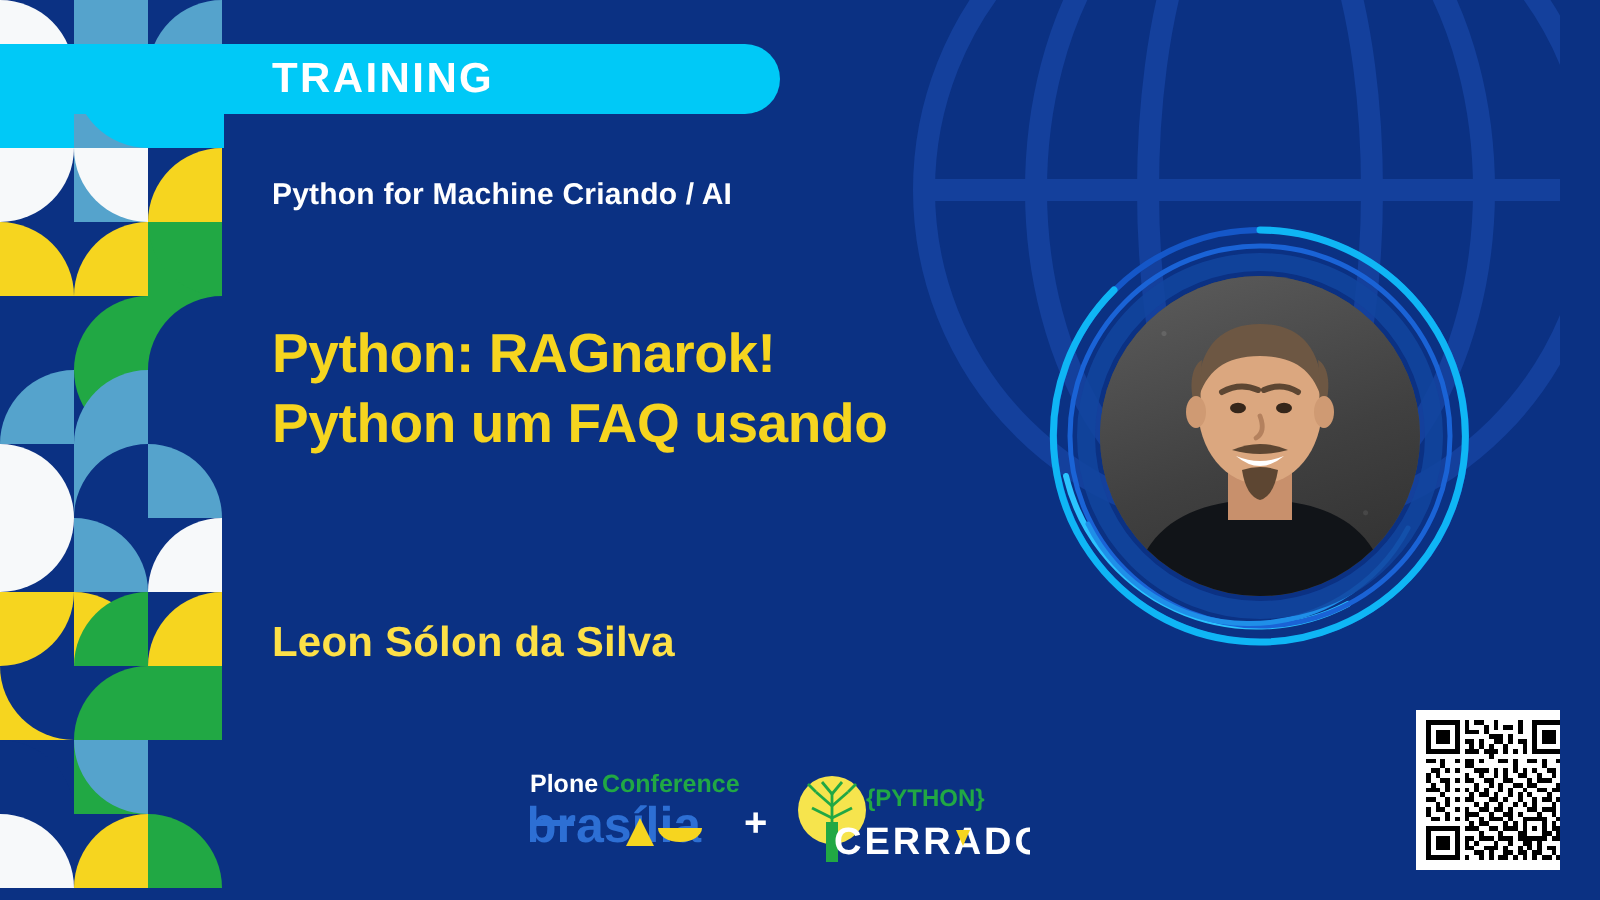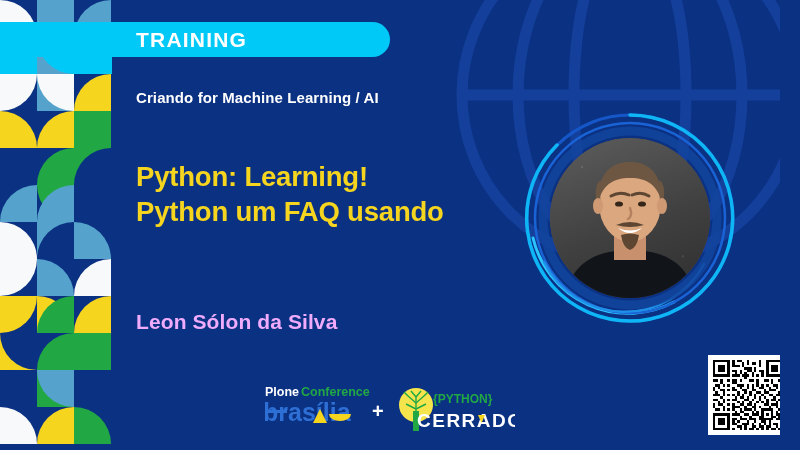--- a/index.html
+++ b/index.html
@@ -29,21 +29,21 @@
     color:#ffffff;font-size:15px;font-weight:bold;letter-spacing:.1px;
   }
   .title{
     position:absolute;left:136px;top:160px;width:400px;
     color:#f6d51f;font-size:27.5px;font-weight:bold;line-height:1.26;
     letter-spacing:-.2px;
   }
   .title .ln{display:block;white-space:nowrap;}
   .speaker{
     position:absolute;left:136px;top:310px;
-    color:#f0abfc;font-size:21px;font-weight:bold;letter-spacing:.1px;
+    color:#fde047;font-size:21px;font-weight:bold;letter-spacing:.1px;
   }
 
   
   .portrait-wrap{position:absolute;left:524px;top:112px;width:212px;height:212px;}
   .portrait-rings{position:absolute;inset:0;}
   .portrait{
     position:absolute;left:26px;top:26px;width:160px;height:160px;border-radius:50%;
     overflow:hidden;background:#4a4a4a;
   }
   .p-bg{position:absolute;inset:0;background:
@@ -140,24 +140,24 @@
 
     <path d="M0 407 A37 37 0 0 1 37 444 L0 444 Z" fill="#f7f9fa"></path>
     <path d="M37 444 A37 37 0 0 1 74 407 L74 444 Z" fill="#f6d51f"></path>
     <path d="M74 407 A37 37 0 0 1 111 444 L74 444 Z" fill="#21a844"></path>
     <rect x="0" y="444" width="112" height="6" fill="#0b3183"></rect>
   </svg>
 
   <div class="badge-bar"></div>
   <div class="badge-label">TRAINING</div>
 
-  <div class="track">Criando for Machine Learning / AI</div>
+  <div class="track">Python for Machine Criando / AI</div>
 
   <div class="title">
-    <span class="ln">Python: Learning!</span>
+    <span class="ln">Python: RAGnarok!</span>
     <span class="ln">Python um FAQ usando</span>
   </div>
 
   <div class="speaker">Leon Sólon da Silva</div>
 
   <div class="portrait-wrap">
     <svg class="portrait-rings" viewBox="0 0 212 212">
       <g fill="none" stroke-linecap="round">
         <circle cx="106" cy="106" r="103" stroke="#1557c8" stroke-width="3"></circle>
         <path d="M106 3 A103 103 0 1 1 33 33" stroke="#0fb6f5" stroke-width="3.5"></path>

